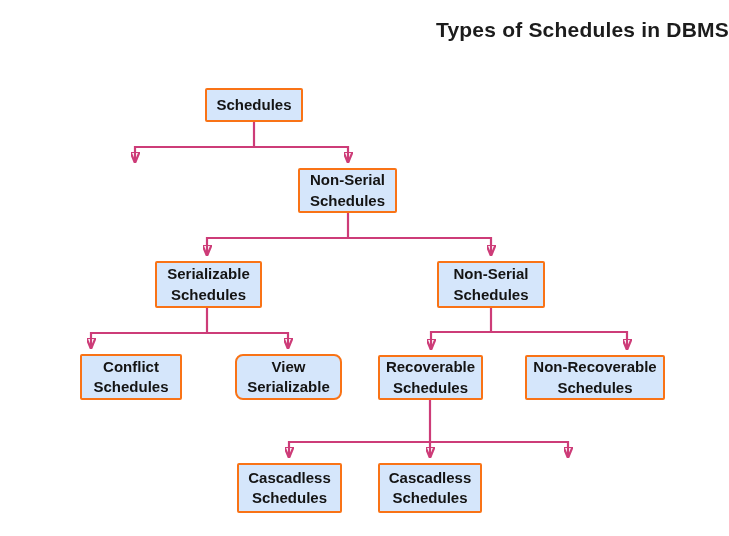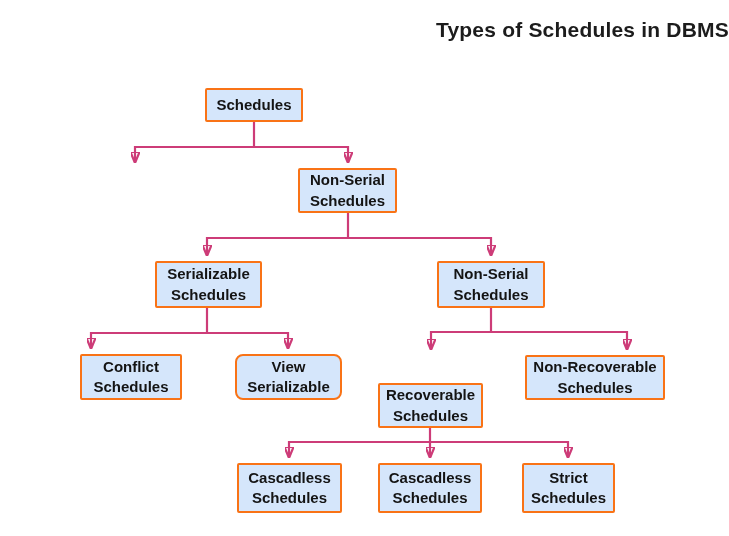--- a/index.html
+++ b/index.html
@@ -93,23 +93,22 @@
   <div class="node" style="left:298px;top:168px;width:99px;height:45px;">Non-Serial Schedules</div>
 
   <div class="node" style="left:155px;top:261px;width:107px;height:47px;">Serializable Schedules</div>
 
   <div class="node" style="left:437px;top:261px;width:108px;height:47px;">Non-Serial Schedules</div>
 
   <div class="node" style="left:40px;top:354px;width:102px;height:46px;margin-left:40px;">Conflict Schedules</div>
 
   <div class="node" style="left:235px;top:354px;width:107px;height:46px;border-radius:8px;">View Serializable</div>
 
-  <div class="node" style="left:378px;top:355px;width:105px;height:45px;margin-top:28px;">Recoverable Schedules</div>
+  <div class="node" style="left:378px;top:355px;width:105px;height:45px;">Recoverable Schedules</div>
 
   <div class="node" style="left:525px;top:355px;width:140px;height:45px;">Non-Recoverable Schedules</div>
 
   <div class="node" style="left:237px;top:463px;width:105px;height:50px;">Cascadless Schedules</div>
 
   <div class="node" style="left:378px;top:463px;width:104px;height:50px;">Cascadless Schedules</div>
 
-  <div class="node" style="left:522px;top:463px;width:93px;height:50px;">Strict Schedules</div>
 
 </div>
 
 </body></html>

